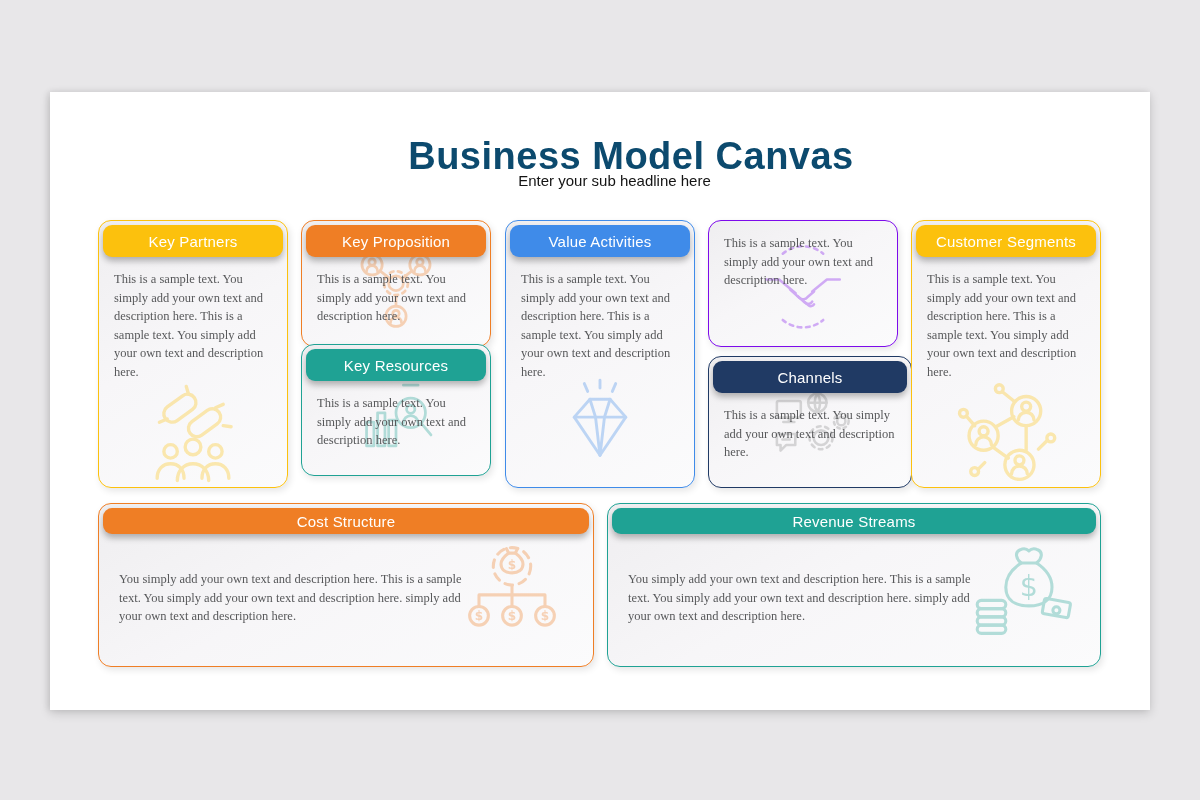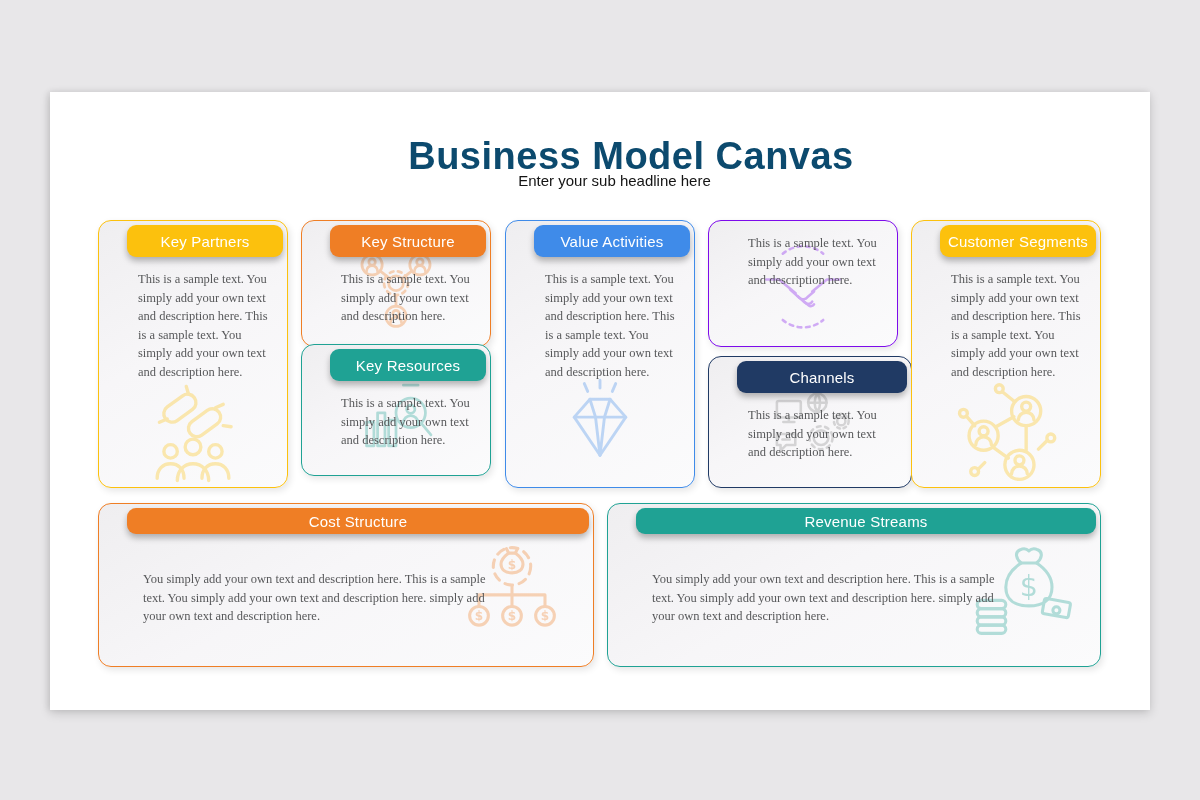--- a/index.html
+++ b/index.html
@@ -24,21 +24,20 @@
     position:absolute; top:80px; left:0; width:100%;
     text-align:center; font-size:15px; color:#141414;padding-left:29px;
   }
   .card {
     position:absolute;
     border:1.6px solid var(--accent);
     border-radius:13px;
     background:linear-gradient(150deg,#efeef0 0%,#f7f6f8 45%,#fbfbfc 100%);
     box-shadow:2px 3px 7px rgba(0,0,0,0.10);
     overflow:hidden;
-    padding-left:24px;
   }
   .card-header {
     position:relative; z-index:2;
     margin:4px 4px 0 4px; height:32px;
     background:var(--accent);
     border-radius:9px;
     display:flex; align-items:center; justify-content:center;
     box-shadow:0 4px 6px rgba(0,0,0,0.28);
   }
   .card-wide .card-header { height:26px; }
@@ -88,21 +87,21 @@
           <circle cx="70" cy="70" r="6"></circle>
         <path d="M18 94c0-8 5-13 12-13s12 5 12 13"></path>
         <path d="M36 96c0-9 6-15 14-15s14 6 14 15"></path>
         <path d="M58 94c0-8 5-13 12-13s12 5 12 13"></path>
       </svg>
     </span>
   </div>
 
   <div class="card card-short c-orange" style="left:251px;top:128px;width:190px;height:127px">
     <div class="card-header">
-      <span class="card-title">Key Structure</span>
+      <span class="card-title">Key Proposition</span>
     </div>
     <p class="card-body">This is a sample text. You simply add your own text and description here.</p>
     <span class="watermark wm-short" style="top:18px">
       <svg viewBox="0 0 100 100" fill="none" stroke="currentColor" stroke-width="3" stroke-linecap="round" stroke-linejoin="round">
         <circle cx="50" cy="48" r="8"></circle>
         <circle cx="50" cy="48" r="13" stroke-dasharray="4 5"></circle>
         <circle cx="24" cy="28" r="11"></circle>
           <circle cx="24" cy="25" r="3.5"></circle>
           <path d="M18 35a6 6 0 0 1 12 0"></path>
         <circle cx="76" cy="28" r="11"></circle>

